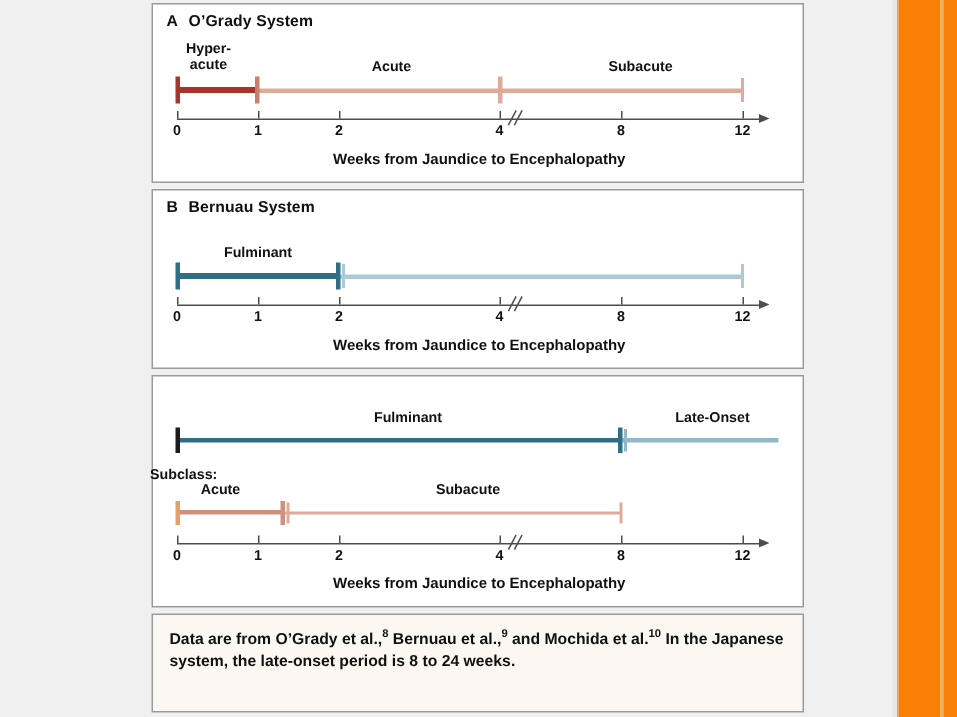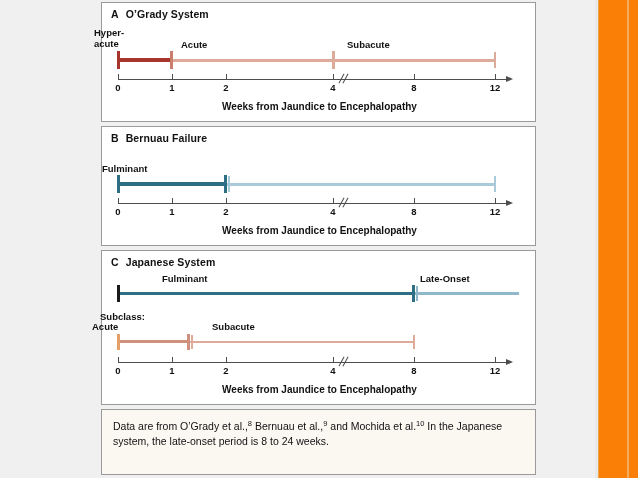--- a/index.html
+++ b/index.html
@@ -43,21 +43,21 @@
   .panel-letter{margin-right:7px;}
 
   
   .track{position:absolute;left:0;top:0;width:435px;height:100%;}
 
   .bar{position:absolute;height:3px;border-radius:0;}
   .cap{position:absolute;width:3px;}
 
   .seg-label{
     position:absolute;font-size:9.5px;font-weight:bold;color:#111;
-    text-align:left;white-space:nowrap;line-height:11px;
+    text-align:center;white-space:nowrap;line-height:11px;
   }
 
   
   .axis-line{position:absolute;height:1px;background:#4d4d4d;}
   .axis-tick{position:absolute;width:1px;height:5px;background:#4d4d4d;}
   .axis-num{
     position:absolute;font-size:9.5px;font-weight:bold;color:#111;
     text-align:center;width:24px;
   }
   .axis-arrow{
@@ -77,21 +77,21 @@
 
   
   #caption{
     position:absolute;left:0;top:409px;width:435px;height:66px;
     background:#fbf8f2;border:1px solid #9a9a9a;box-sizing:border-box;
     padding:7px 11px 0 11px;
   }
   #caption .cap-title{font-size:10.5px;line-height:14px;color:#111;font-weight:bold;}
   #caption .cap-figno{color:#b42025;font-weight:bold;}
   #caption .cap-body{
-    font-size:10.5px;line-height:14.5px;color:#111;margin-top:2px;
+    font-size:10.5px;line-height:14.5px;color:#111;margin-top:2px;font-weight:bold;
   }
   sup{font-size:7.5px;vertical-align:super;line-height:0;}
 </style>
 </head>
 <body>
 
 <div id="slide-accent">
   <div class="band b1"></div>
   <div class="band b2"></div>
   <div class="band b3"></div>
@@ -141,21 +141,21 @@
       <div class="axis-num" style="left:112px;top:79px;">2</div>
       <div class="axis-num" style="left:219px;top:79px;">4</div>
       <div class="axis-num" style="left:300px;top:79px;">8</div>
       <div class="axis-num" style="left:381px;top:79px;">12</div>
       <div class="axis-title" style="left:0;top:98px;">Weeks from Jaundice to Encephalopathy</div>
     </div>
   </div>
 
   <div class="panel" id="panel-b">
     <div class="panel-head">
-      <span class="panel-letter">B</span><span>Bernuau Failure</span>
+      <span class="panel-letter">B</span><span>Bernuau System</span>
     </div>
 
     <div class="track">
       <div class="seg-label" style="left:0px;top:36px;width:140px;">Fulminant</div>
 
       <div class="bar" style="left:16px;top:55px;width:108px;background:#2e6f86;height:4px;"></div>
       <div class="bar" style="left:124px;top:55.5px;width:269px;background:#a9cbd9;height:3px;"></div>
 
       <div class="cap" style="left:15px;top:48px;height:18px;background:#2e6f86;"></div>
       <div class="cap" style="left:122px;top:48px;height:18px;background:#2e6f86;"></div>
@@ -178,23 +178,20 @@
       <div class="axis-num" style="left:58px;top:79px;">1</div>
       <div class="axis-num" style="left:112px;top:79px;">2</div>
       <div class="axis-num" style="left:219px;top:79px;">4</div>
       <div class="axis-num" style="left:300px;top:79px;">8</div>
       <div class="axis-num" style="left:381px;top:79px;">12</div>
       <div class="axis-title" style="left:0;top:98px;">Weeks from Jaundice to Encephalopathy</div>
     </div>
   </div>
 
   <div class="panel" id="panel-c">
-    <div class="panel-head">
-      <span class="panel-letter">C</span><span>Japanese System</span>
-    </div>
 
     <div class="track">
 
       <div class="seg-label" style="left:60px;top:22px;width:220px;">Fulminant</div>
       <div class="seg-label" style="left:318px;top:22px;width:110px;">Late-Onset</div>
 
       <div class="bar" style="left:16px;top:41px;width:296px;background:#2e6f86;height:3px;"></div>
       <div class="bar" style="left:312px;top:41px;width:105px;background:#8fb9cb;height:3px;"></div>
       <div class="cap" style="left:15px;top:34px;height:17px;background:#1b1b1b;"></div>
       <div class="cap" style="left:310px;top:34px;height:17px;background:#2e6f86;"></div>

